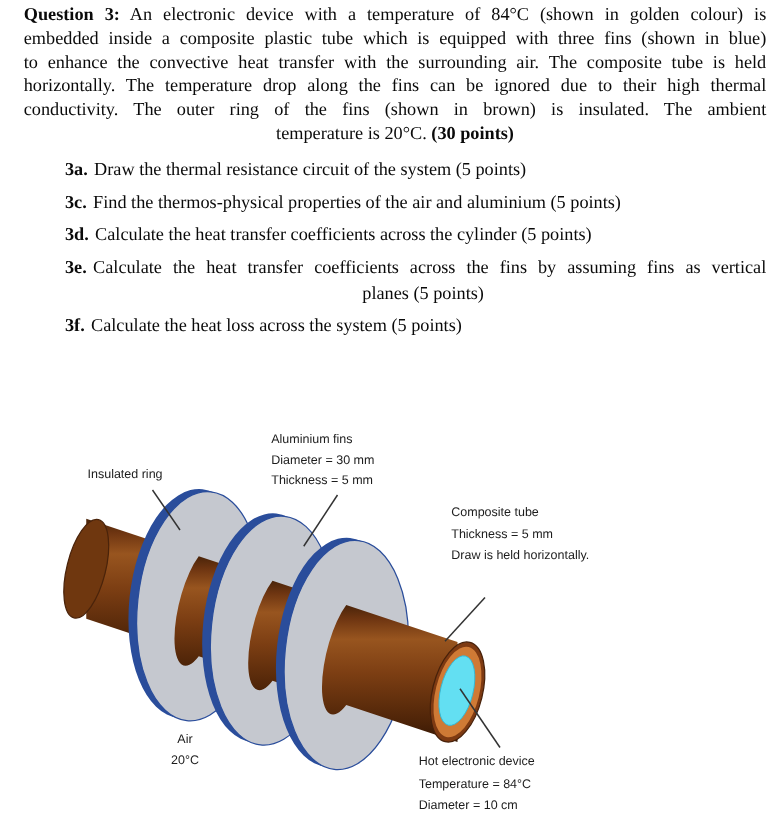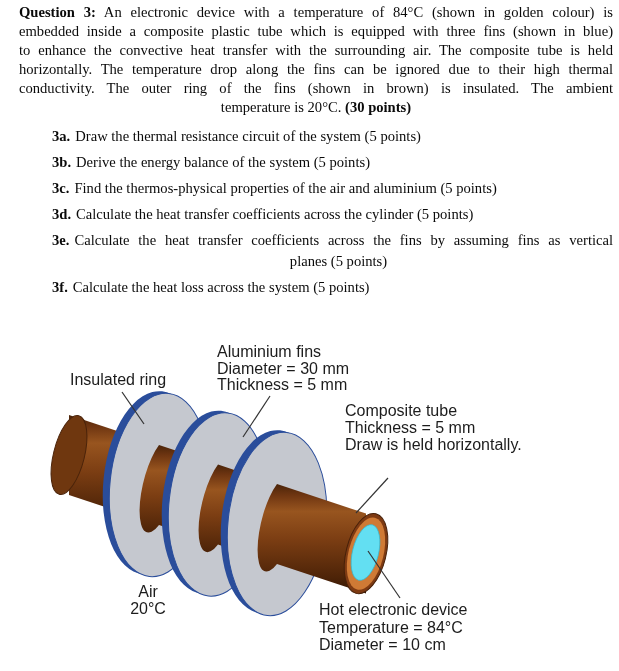--- a/index.html
+++ b/index.html
@@ -10,42 +10,41 @@
   .lline{text-align:center;}
   .bld{font-weight:bold;}
   .item{margin-left:33px;margin-top:5px;line-height:21px;}
   .item-first{margin-top:9px;}
   .ilbl{font-weight:bold;margin-right:5px;}
   .jitem{text-align:justify;text-align-last:justify;margin-right:0;}
   .cont{margin-left:12px;text-align:center;}
   .diagram{position:absolute;left:0;top:335px;width:619px;height:336px;
            font-family:"Liberation Sans",sans-serif;color:#1c1c1c;}
   .diagram svg{position:absolute;left:0;top:0;}
-  .dlabel{position:absolute;font-size:16px;line-height:16.5px;white-space:nowrap;}
+  .dlabel{position:absolute;font-size:10px;line-height:16.5px;white-space:nowrap;}
   .lbl-ins{left:70px;top:37px;}
   .lbl-alu{left:217px;top:9px;}
-  .lbl-comp{left:345px;top:67px;line-height:17px;}
+  .lbl-comp{left:361px;top:67px;line-height:17px;}
   .lbl-air{left:128px;top:248px;width:40px;text-align:center;line-height:17px;}
-  .lbl-hot{left:319px;top:266px;line-height:17.5px;}
+  .lbl-hot{left:335px;top:266px;line-height:17.5px;}
   .wavy{text-decoration:underline;text-decoration-style:wavy;text-decoration-color:#8a8af2;
         text-decoration-thickness:1px;text-underline-offset:2px;}
 </style>
 </head>
 <body>
 
 <div class="qtext">
   <div class="jline"><span class="bld">Question 3:</span><span> An electronic device with a temperature of 84°C (shown in golden colour) is</span></div>
   <div class="jline">embedded inside a composite plastic tube which is equipped with three fins (shown in blue)</div>
   <div class="jline">to enhance the convective heat transfer with the surrounding air. The composite tube is held</div>
   <div class="jline">horizontally. The temperature drop along the fins can be ignored due to their high thermal</div>
   <div class="jline">conductivity. The outer ring of the fins (shown in brown) is insulated. The ambient</div>
   <div class="lline"><span>temperature is 20°C. </span><span class="bld">(30 points)</span></div>
 
   <div class="item item-first"><span class="ilbl">3a.</span><span>Draw the thermal resistance circuit of the system (5 points)</span></div>
-  <div class="item"><span class="ilbl">3b.</span><span>Derive the energy balance of the system (5 points)</span></div>
   <div class="item"><span class="ilbl">3c.</span><span>Find the thermos-physical properties of the air and aluminium (5 points)</span></div>
   <div class="item"><span class="ilbl">3d.</span><span>Calculate the heat transfer coefficients across the cylinder (5 points)</span></div>
   <div class="item">
     <div class="jitem"><span class="ilbl">3e.</span><span>Calculate the heat transfer coefficients across the fins by assuming fins as vertical</span></div>
     <div class="cont">planes (5 points)</div>
   </div>
   <div class="item"><span class="ilbl">3f.</span><span>Calculate the heat loss across the system (5 points)</span></div>
 </div>
 
 <div class="diagram">

